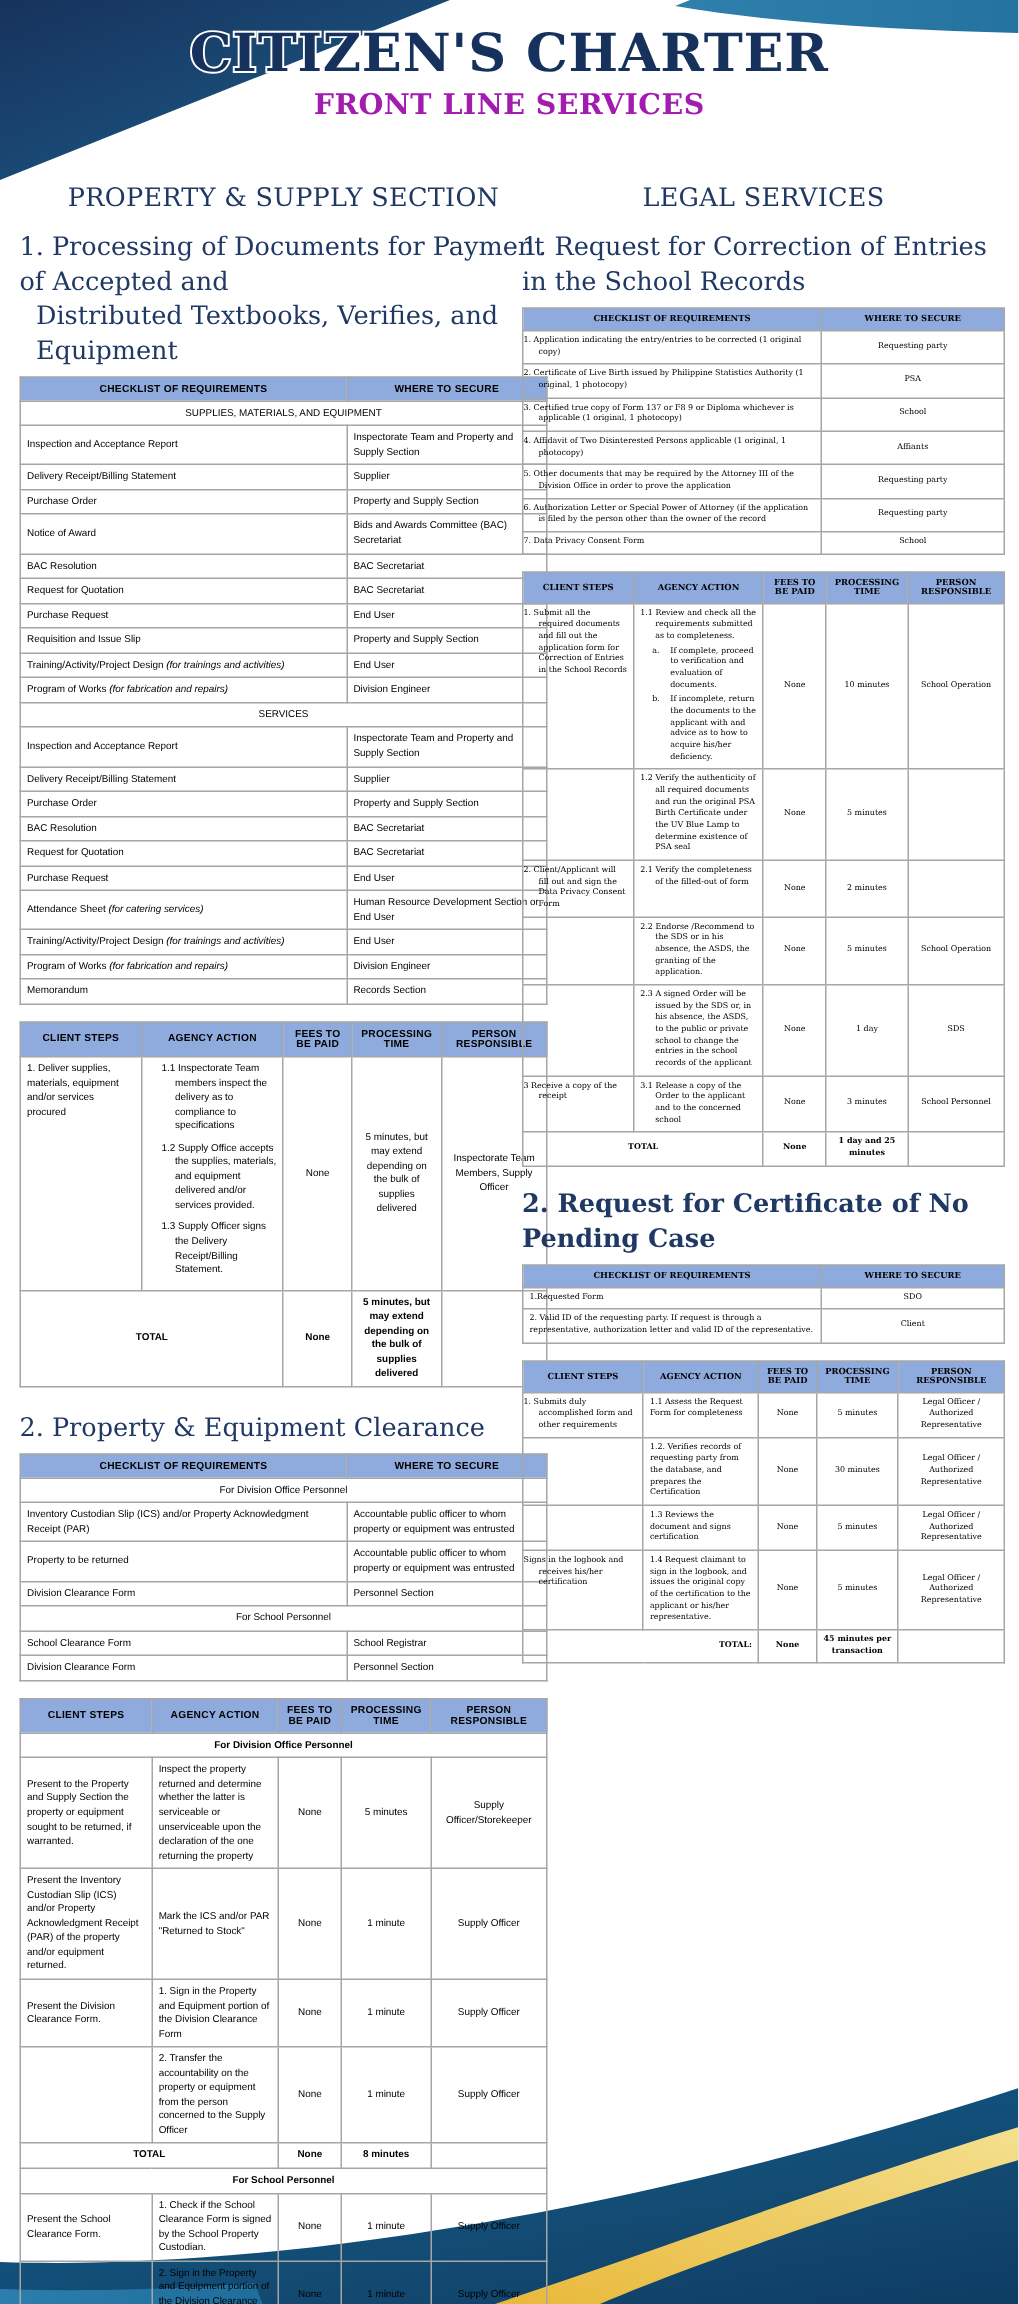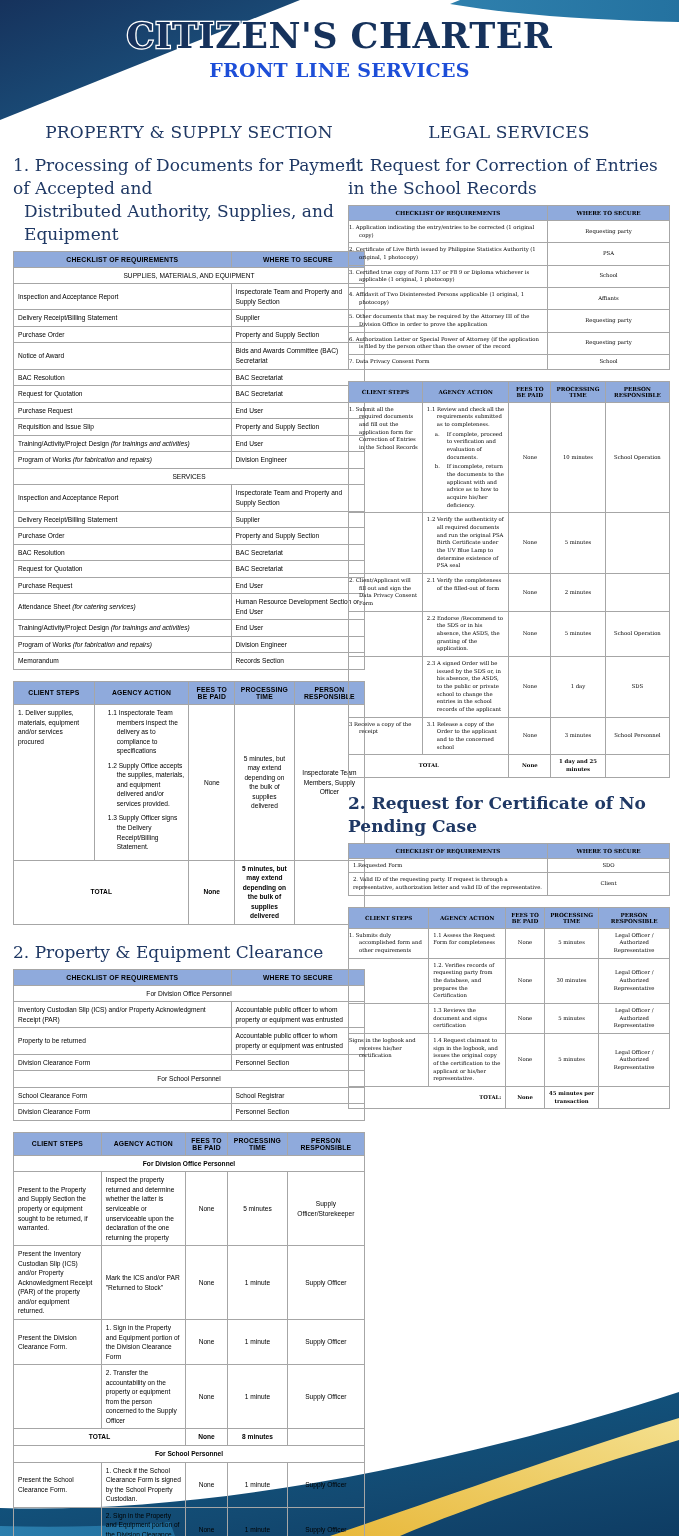--- a/index.html
+++ b/index.html
@@ -29,21 +29,21 @@
     color: #16325c;
     -webkit-text-stroke: 2.5px #ffffff;
     paint-order: stroke fill;
     margin: 0;
     line-height: 1.0;
   }
   .ch-sub {
     font-family: "DejaVu Serif", serif;
     font-weight: 700;
     font-size: 19px;
-    color: #1d4ed8;
+    color: #a21caf;
     margin: 6px 0 0 0;
     letter-spacing: 0.3px;
   }
 
   
   .cols { position:absolute; left:0; top:122px; width:679px; z-index:2; }
   .col {
     position:absolute; top:0;
   }
   .col-left  { left:13px;  width:352px; }
@@ -171,21 +171,21 @@
 </div>
 
 <div class="cols">
 
   <div class="col col-left">
     <div class="sec-title">PROPERTY &amp; SUPPLY SECTION</div>
 
     <div class="svc-title">
       <span>1.</span>
       <span>Processing of Documents for Payment of Accepted and</span>
-      <span class="t2">Distributed Authority, Supplies, and Equipment</span>
+      <span class="t2">Distributed Textbooks, Verifies, and Equipment</span>
     </div>
 
     <table class="tbl-sans cw-chk">
       <colgroup>
           <col class="c1">
           <col class="c2">
         </colgroup>
       <thead>
           <tr>
         <th>CHECKLIST OF REQUIREMENTS</th>

